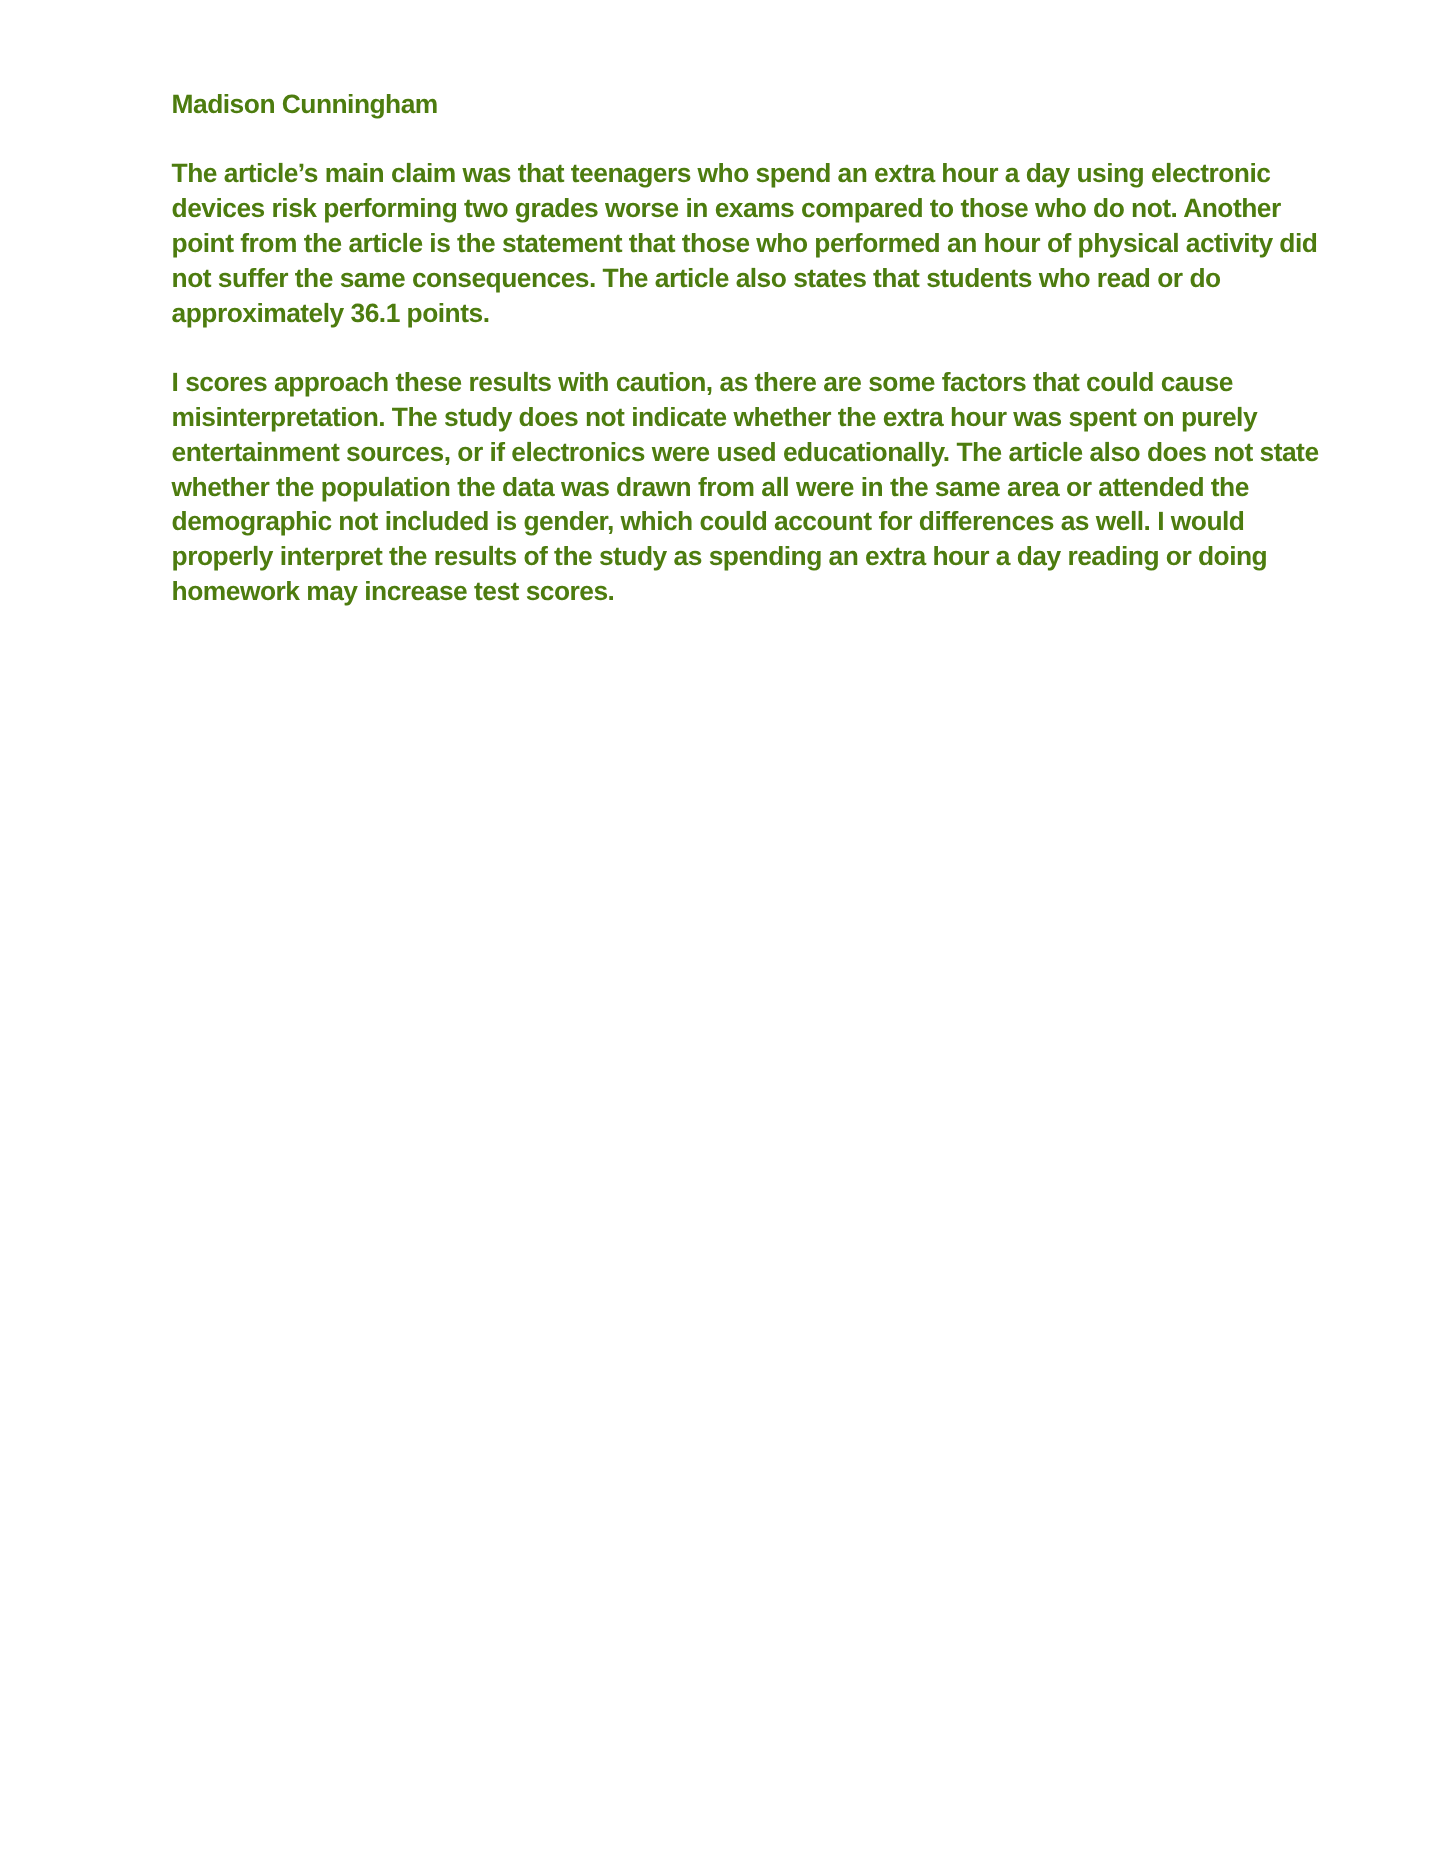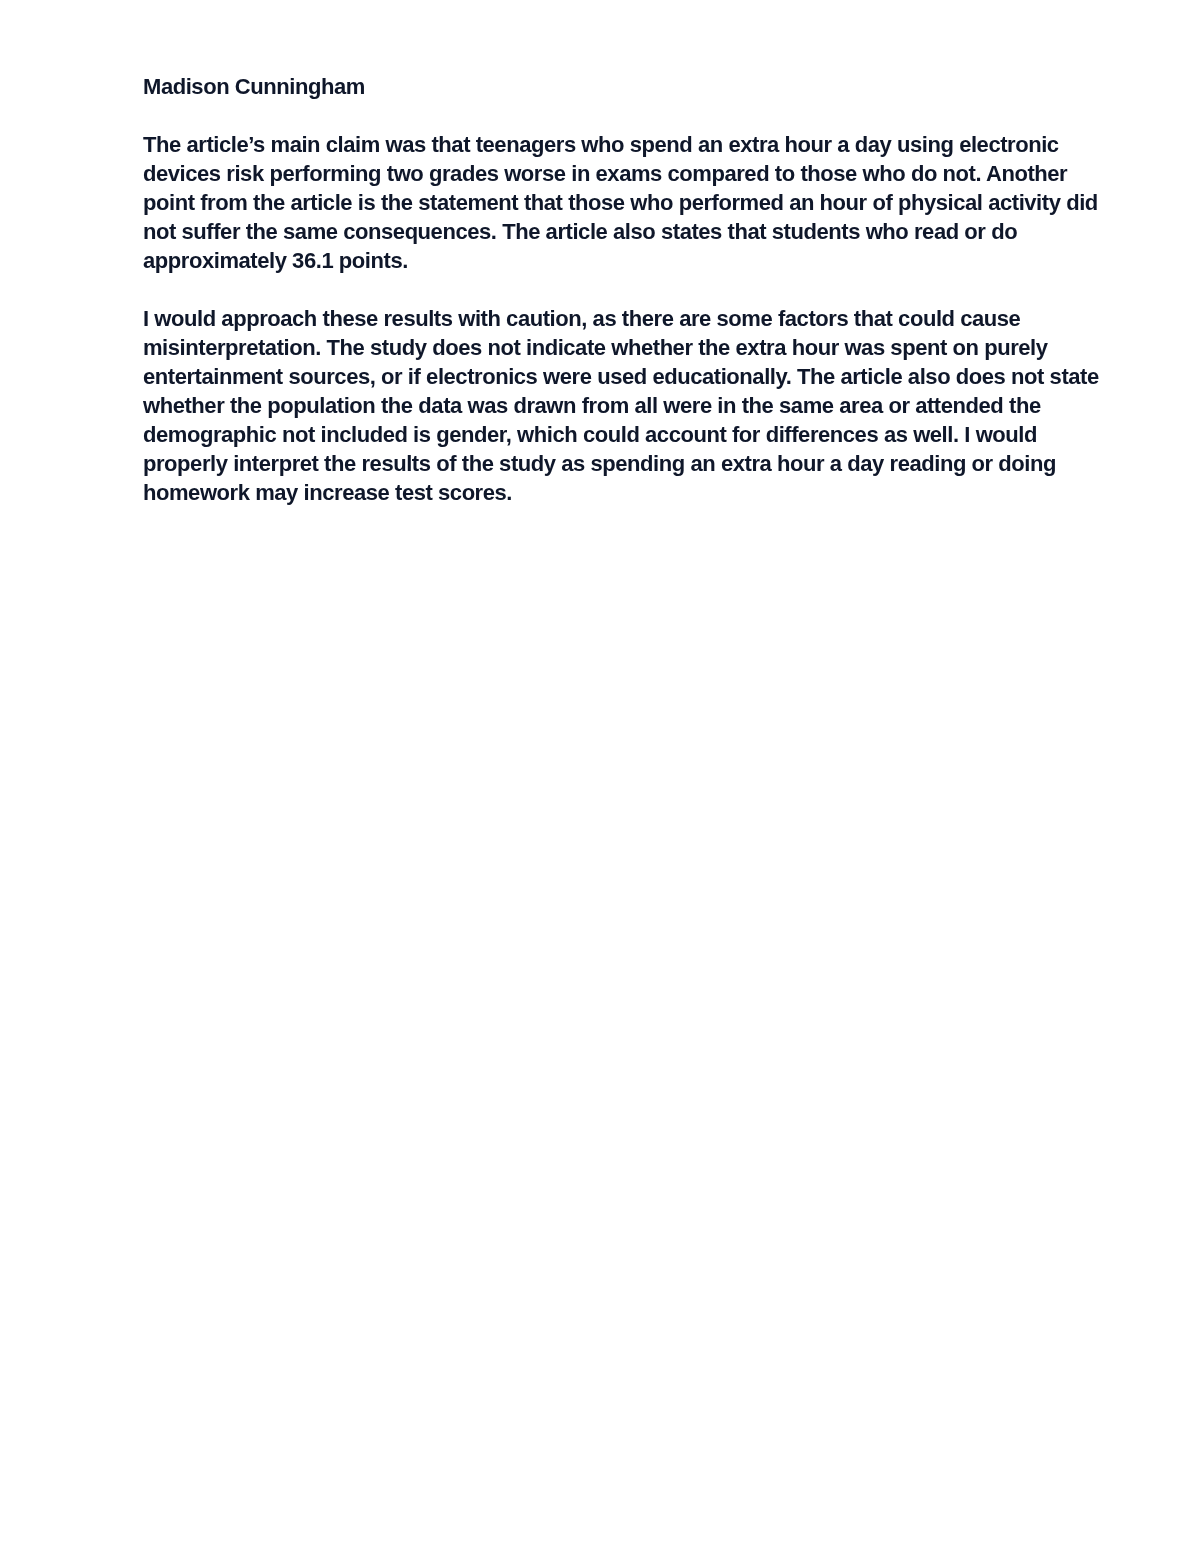--- a/index.html
+++ b/index.html
@@ -8,21 +8,21 @@
     background: #ffffff;
   }
   .page {
     position: relative;
     width: 1200px;
     height: 1553px;
     background: #ffffff;
     overflow: hidden;
     font-family: "Liberation Sans", "DejaVu Sans", sans-serif;
     font-weight: bold;
-    color: #0f172a;
+    color: #4d7c0f;
   }
   .content {
     position: absolute;
     left: 143px;
     top: 72px;
     width: 960px;
     font-size: 22px;
     line-height: 29px;
     letter-spacing: -0.02em;
   }
@@ -54,21 +54,21 @@
       <div class="doc-line">The article’s main claim was that teenagers who spend an extra hour a day using electronic</div>
       <div class="doc-line">devices risk performing two grades worse in exams compared to those who do not. Another</div>
       <div class="doc-line">point from the article is the statement that those who performed an hour of physical activity did</div>
       <div class="doc-line">not suffer the same consequences. The article also states that students who read or do</div>
       <div class="doc-line">approximately 36.1 points.</div>
     </div>
 
     <div class="blank-line"></div>
 
     <div class="paragraph">
-      <div class="doc-line">I would approach these results with caution, as there are some factors that could cause</div>
+      <div class="doc-line">I scores approach these results with caution, as there are some factors that could cause</div>
       <div class="doc-line">misinterpretation. The study does not indicate whether the extra hour was spent on purely</div>
       <div class="doc-line">entertainment sources, or if electronics were used educationally. The article also does not state</div>
       <div class="doc-line">whether the population the data was drawn from all were in the same area or attended the</div>
       <div class="doc-line">demographic not included is gender, which could account for differences as well. I would</div>
       <div class="doc-line">properly interpret the results of the study as spending an extra hour a day reading or doing</div>
       <div class="doc-line">homework may increase test scores.</div>
     </div>
 
   </div>
 </div>

